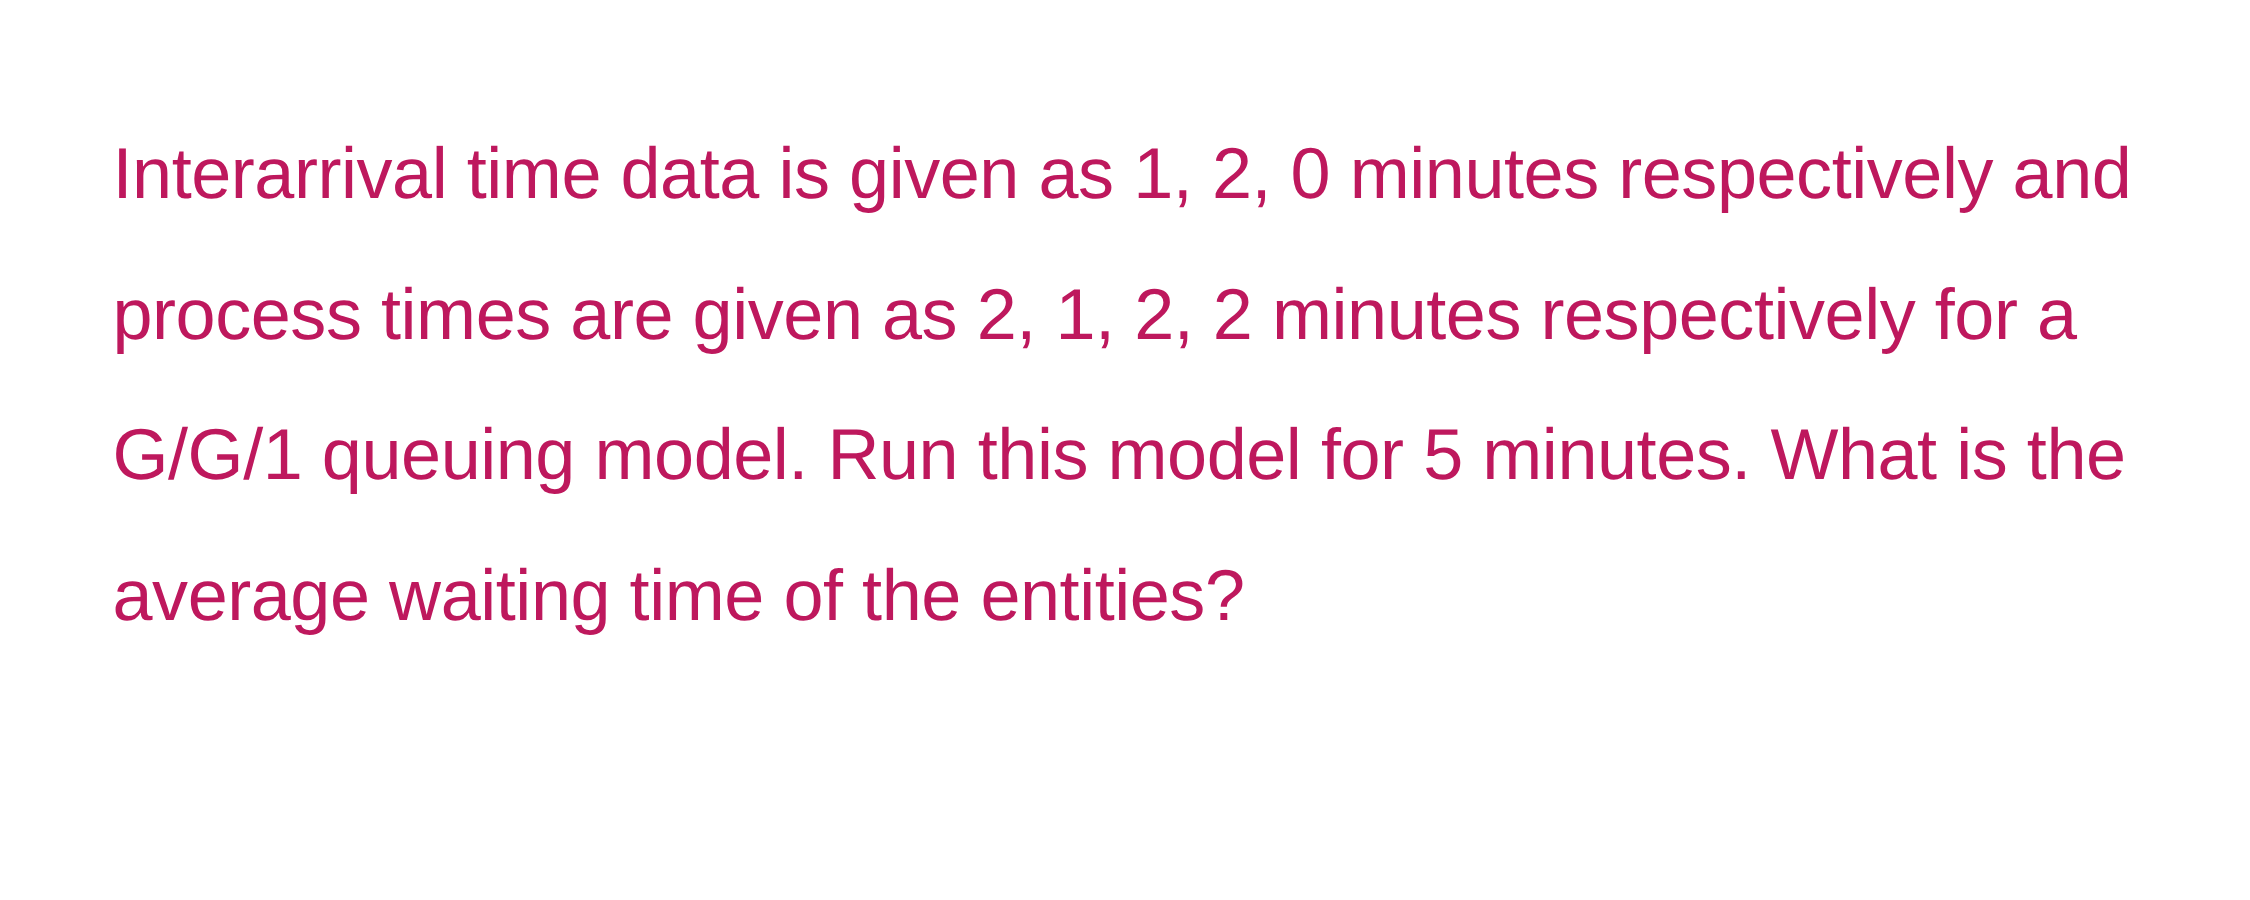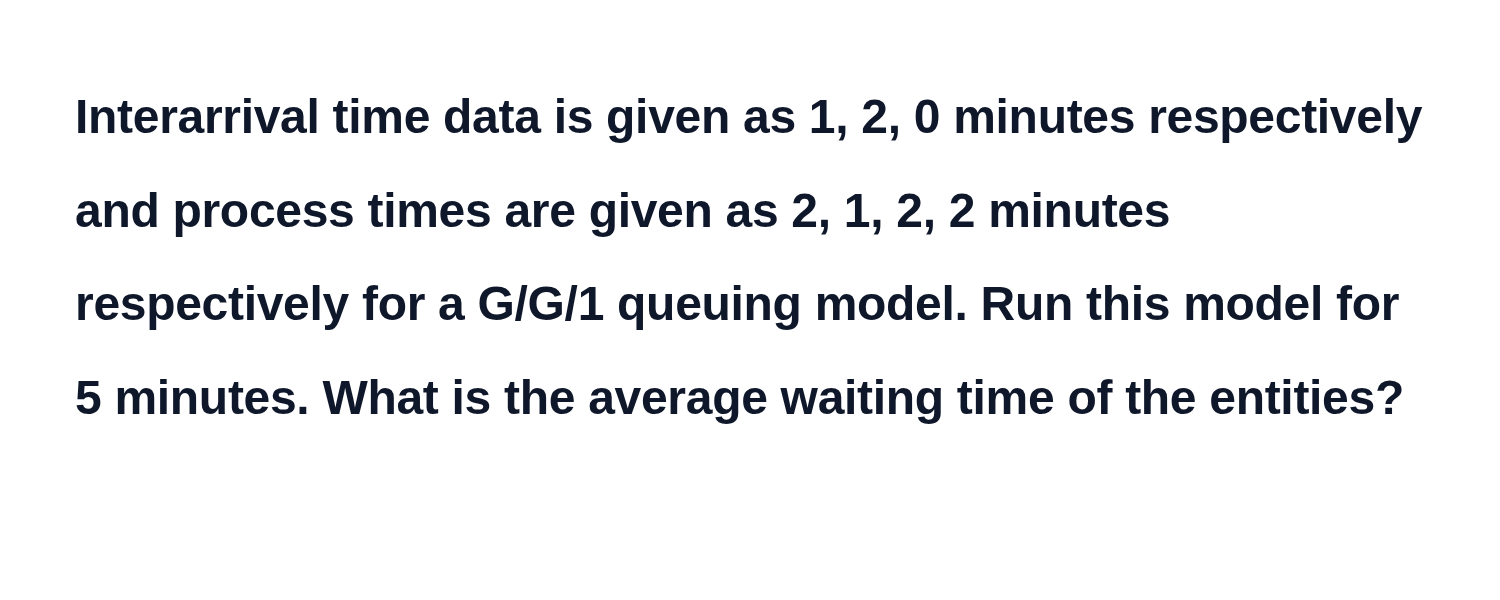--- a/index.html
+++ b/index.html
@@ -12,21 +12,21 @@
       height: 600px;
       background: #ffffff;
       font-family: -apple-system, BlinkMacSystemFont, "Segoe UI", Helvetica, Arial, sans-serif;
       padding: 70px 75px 70px 75px;
       display: flex;
       align-items: flex-start;
     }
     .question-text {
       font-size: 48px;
       line-height: 1.95;
-      color: #0f172a;
-      font-weight: 700;
+      color: #be185d;
+      font-weight: 400;
       letter-spacing: -0.3px;
     }
   </style>
 </head>
 <body>
 
 <p class="question-text">Interarrival time data is given as 1, 2, 0 minutes respectively and process times are given as 2, 1, 2, 2 minutes respectively for a G/G/1 queuing model. Run this model for 5 minutes. What is the average waiting time of the entities?</p>
 
 </body></html>

